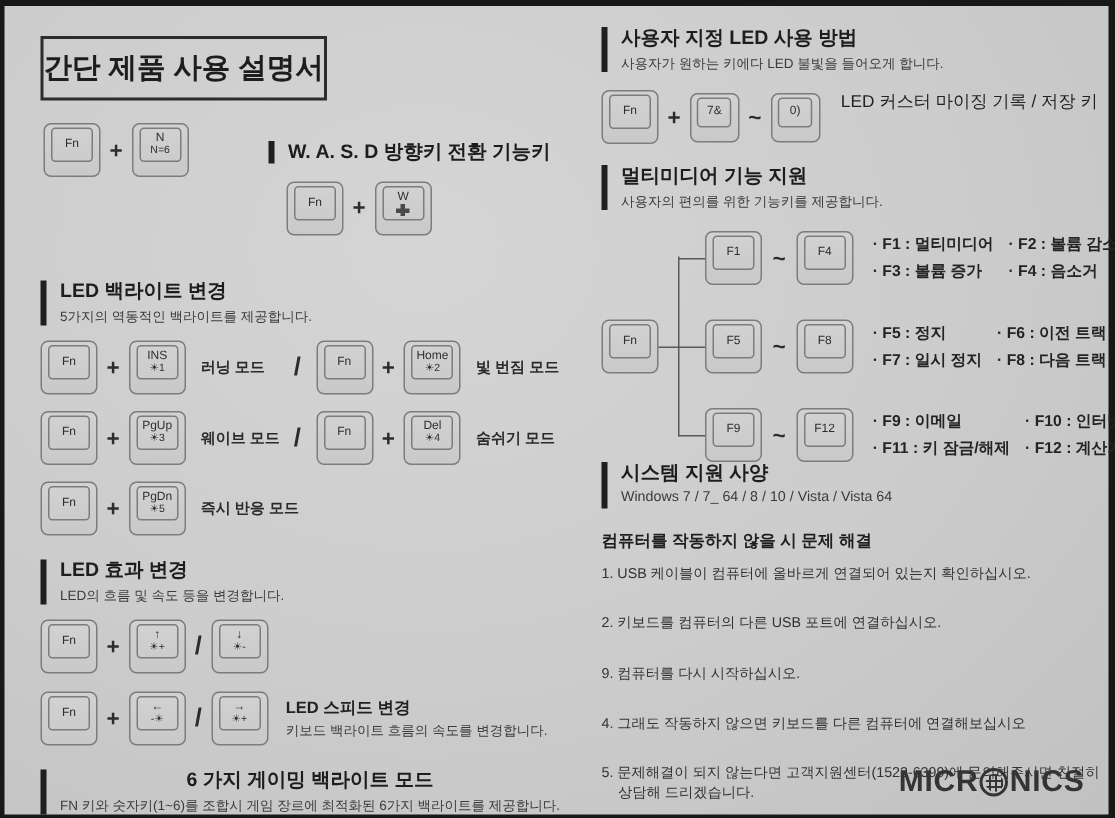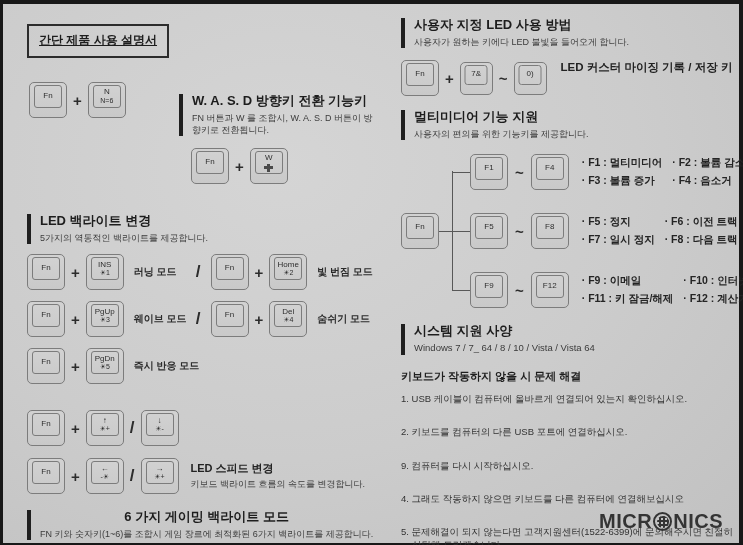--- a/index.html
+++ b/index.html
@@ -3,21 +3,21 @@
 <meta charset="utf-8">
 <style>
   html,body { margin:0; padding:0; width:743px; height:545px; overflow:hidden;
               background:#181818; font-family:"Liberation Sans", sans-serif; }
   .paper { position:absolute; left:3px; top:4px; width:736px; height:539px;
            background:radial-gradient(ellipse at 38% 30%, #d5d5d5 0%, #cccccc 55%, #c1c1c1 100%);
            color:#222; }
 
   
   .title-box { position:absolute; left:24px; top:20px; border:2px solid #2c2c2c;
-               padding:6px 10px 7px; font-size:12px; font-weight:bold; color:#1d1d1d;text-decoration:underline; }
+               padding:6px 0 7px; font-size:19px; font-weight:bold; color:#1d1d1d; }
 
   .col { position:absolute; }
   .col-left  { left:24px;  top:66px; width:360px; }
   .col-right { left:398px; top:14px; width:338px; }
 
   
   .sec-head { display:flex; align-items:stretch; }
   .sec-bar  { width:4px; background:#1f1f1f; margin-right:9px; flex:none; }
   .sec-title{ font-size:13px; font-weight:bold; color:#1d1d1d; line-height:1.15; }
   .sec-desc { font-size:9px; color:#3b3b3b; margin-top:3px; line-height:1.35; }
@@ -58,34 +58,34 @@
   .fx-row  { display:flex; align-items:center; }
   .fx-text { margin-left:12px; }
   .fx-label{ font-size:11px; font-weight:bold; color:#222; }
   .fx-sub  { font-size:9px; color:#3b3b3b; margin-top:2px; }
 
   .sec-gaming { margin-top:16px;text-align:center; }
 
   
   .cu-body-row { display:flex; margin-top:12px; }
   .cu-text { margin-left:14px; width:212px; }
-  .cu-subtitle { font-size:11.5px; font-weight:bold; color:#222; }
+  .cu-subtitle { font-size:11.5px; font-weight:normal; color:#222; }
   .cu-body { font-size:9px; color:#333; line-height:1.5; margin-top:3px; }
 
   .sec-mm { margin-top:14px; }
   .mm { display:flex; align-items:center; margin-top:14px; }
   .mm-conn { width:13px; height:1px; background:#585858; flex:none; }
   .mm-rows { position:relative; padding-left:18px; display:flex; flex-direction:column; gap:23px; }
   .mm-vline{ position:absolute; left:0; top:17px; bottom:17px; width:1px; background:#585858; }
   .mm-row  { position:relative; display:flex; align-items:center; gap:7px; }
   .mm-row::before { content:""; position:absolute; left:-18px; top:50%; width:18px; height:1px; background:#585858; }
   .fgrid { margin-left:6px; display:grid; grid-template-columns:auto auto; column-gap:10px; row-gap:4px;
            font-size:10.5px; font-weight:bold; color:#242424; white-space:nowrap; }
 
-  .sec-system { margin-top:16px; }
+  .sec-system { }
   .sec-system .sec-desc { font-size:9.5px; }
 
   .trouble { margin-top:14px; }
   .ts-title{ font-size:11px; font-weight:bold; color:#1f1f1f; }
   .ts-items{ margin-top:8px; display:flex; flex-direction:column; gap:20px; }
   .ts-item { font-size:9.5px; color:#333; line-height:1.4; padding-left:11px; text-indent:-11px; width:330px; }
 
   .brand { position:absolute; right:16px; bottom:10px; display:flex; align-items:center;
            font-size:20px; font-weight:bold; color:#343434; letter-spacing:0.5px; }
   .brand-ring { width:12px; height:12px; border:2.6px solid #343434; border-radius:50%;
@@ -123,21 +123,20 @@
               </div>
             </div>
         </div>
       </div>
 
       <div class="cell-wasd">
         <div class="sec-head">
           <div class="sec-bar"></div>
           <div>
             <div class="sec-title">W. A. S. D 방향키 전환 기능키</div>
-            <div class="sec-desc">FN 버튼과 W 를 조합시, W. A. S. D 버튼이 방향키로 전환됩니다.</div>
           </div>
         </div>
         <div class="combo keys-line" style="margin-left:12px">
           <div class="key">
               <div class="key-top">
                 <span class="l1">Fn</span>
               </div>
             </div>
           <span class="op">+</span>
           <div class="key">
@@ -241,20 +240,24 @@
               </div>
             </div>
           <span class="bl-label" style="width:auto">즉시 반응 모드</span>
         </div>
       </div>
     </div>
 
     <div class="sec-effects">
       <div class="sec-head">
         <div class="sec-bar"></div>
+        <div>
+          <div class="sec-title">LED 효과 변경</div>
+          <div class="sec-desc">LED의 흐름 및 속도 등을 변경합니다.</div>
+        </div>
       </div>
       <div class="fx-rows">
         <div class="fx-row">
           <div class="combo">
             <div class="key">
                 <div class="key-top">
                   <span class="l1">Fn</span>
                 </div>
               </div>
             <span class="op">+</span>
@@ -433,21 +436,21 @@
       <div class="sec-head">
         <div class="sec-bar"></div>
         <div>
           <div class="sec-title">시스템 지원 사양</div>
           <div class="sec-desc">Windows 7 / 7_ 64 / 8 / 10 / Vista / Vista 64</div>
         </div>
       </div>
     </div>
 
     <div class="trouble">
-      <div class="ts-title">키보드가 작동하지 않을 시 문제 해결</div>
+      <div class="ts-title">컴퓨터를 작동하지 않을 시 문제 해결</div>
       <div class="ts-items">
         <div class="ts-item">1. USB 케이블이 컴퓨터에 올바르게 연결되어 있는지 확인하십시오.</div>
         <div class="ts-item">2. 키보드를 컴퓨터의 다른 USB 포트에 연결하십시오.</div>
         <div class="ts-item">9. 컴퓨터를 다시 시작하십시오.</div>
         <div class="ts-item">4. 그래도 작동하지 않으면 키보드를 다른 컴퓨터에 연결해보십시오</div>
         <div class="ts-item">5. 문제해결이 되지 않는다면 고객지원센터(1522-6399)에 문의해주시면 친절히 상담해 드리겠습니다.</div>
       </div>
     </div>
 
   </div>

